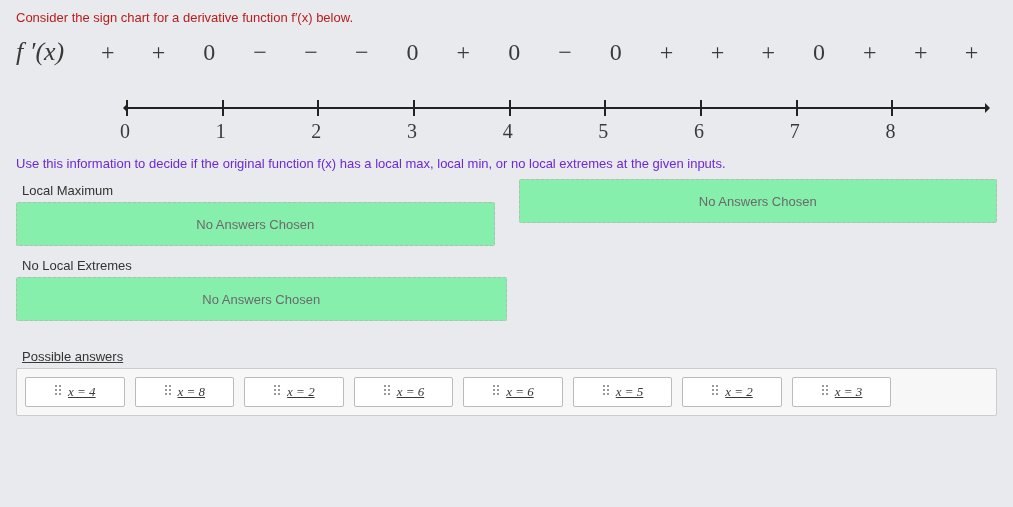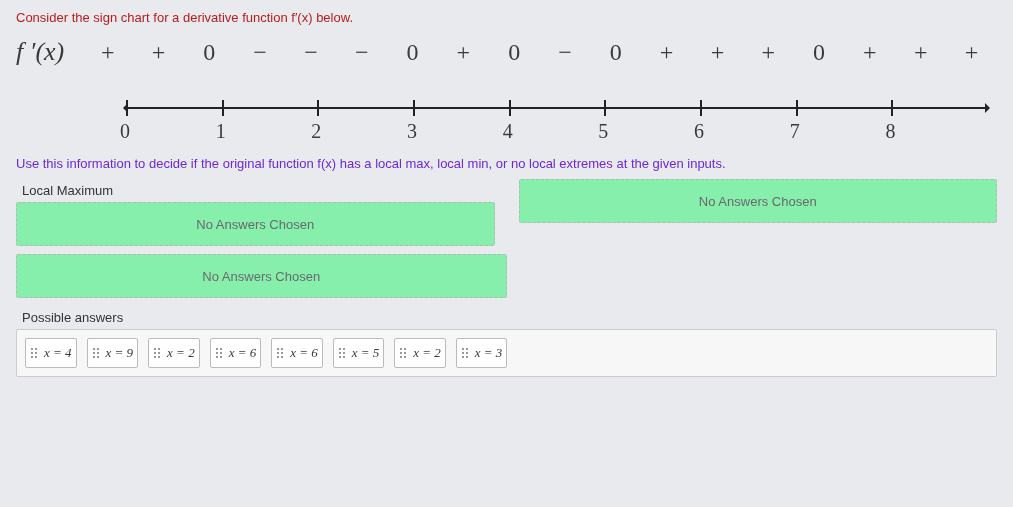--- a/index.html
+++ b/index.html
@@ -34,37 +34,36 @@
     background: #86efac;
     min-height: 44px;
     display: flex;
     align-items: center;
     justify-content: center;
     color: #6a6a6a;
     font-size: 13px;
     border-radius: 2px;
   }
   .single-row { width: 50%; }
-  .possible { margin-top: 8px; }
+  .possible { margin-top: 24px; text-decoration: underline; }
   .possible-label { font-size: 13px; padding: 4px 6px; color: #333; }
   .answers {
     border: 1px solid #ccc;
     background: #f7f7f7;
     padding: 8px;
     display: flex;
     gap: 10px;
     border-radius: 2px;
   }
   .chip {
     border: 1px solid #bbb;
     background: #fff;
-    padding: 6px 4px;
+    padding: 6px 28px;
     font-size: 13px;
     display: flex;
-    align-items: center;
     gap: 6px;
     border-radius: 2px;
     cursor: grab;
     font-family: Georgia, serif;
     font-style: italic;
   }
   .grip {
     display: inline-block;
     width: 8px; height: 12px;
     background-image: radial-gradient(#999 1px, transparent 1px);
@@ -149,33 +148,34 @@
   <div class="drop-col">
     <div class="drop-label">Local Maximum</div>
     <div class="drop-box">No Answers Chosen</div>
   </div>
   <div class="drop-col">
     <div class="drop-box">No Answers Chosen</div>
   </div>
 </div>
 
 <div class="single-row">
+  <div class="drop-label">No Local Extremes</div>
   <div class="drop-box">No Answers Chosen</div>
 </div>
 
 <div class="possible">
   <div class="possible-label">Possible answers</div>
   <div class="answers" id="answers">
       <div class="chip">
         <span class="grip"></span>
         <span>x = 4</span>
       </div>
       <div class="chip">
         <span class="grip"></span>
-        <span>x = 9</span>
+        <span>x = 8</span>
       </div>
       <div class="chip">
         <span class="grip"></span>
         <span>x = 2</span>
       </div>
       <div class="chip">
         <span class="grip"></span>
         <span>x = 6</span>
       </div>
       <div class="chip">

